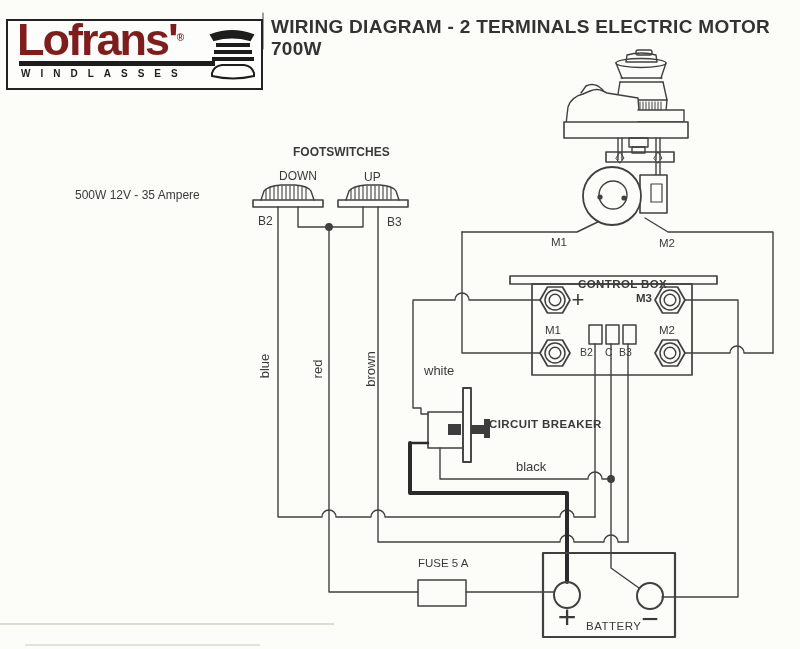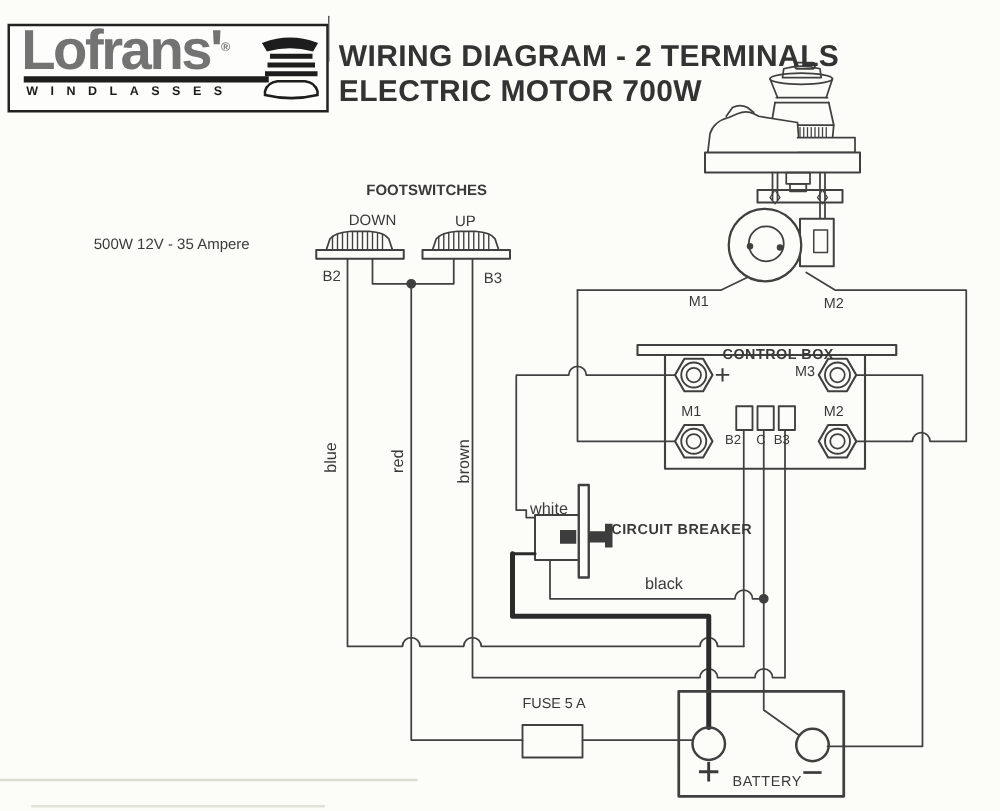--- a/index.html
+++ b/index.html
@@ -14,32 +14,32 @@
   .t11{font-size:11.5px;}
   .t12{font-size:12px;}
   .t13{font-size:13px;}
   .bold{font-weight:bold;}
   .vlabel{
     position:absolute;z-index:2;font-size:13px;
     display:flex;align-items:center;justify-content:center;
     transform:rotate(-90deg);white-space:nowrap;
   }
   .title{
-    position:absolute;left:271px;top:32px;z-index:2;
-    font-size:24px;font-weight:bold;letter-spacing:.3px;color:#333;
+    position:absolute;left:271px;top:16px;z-index:2;
+    font-size:19px;font-weight:bold;letter-spacing:.3px;color:#333;
   }
   .spec{position:absolute;left:75px;top:188px;font-size:12px;z-index:2;}
   
   .logo{
     position:absolute;left:6px;top:19px;width:253px;height:67px;
     border:2.5px solid #222;background:#fdfdfb;z-index:2;
   }
   .logo .brand{
     position:absolute;left:9px;top:-7px;font-size:45px;font-weight:bold;
-    letter-spacing:-2px;color:#737373;
+    letter-spacing:-2px;color:#7f1d1d;
   }
   .logo .reg{font-size:10px;font-weight:bold;vertical-align:14px;letter-spacing:0;}
   .logo .bar{position:absolute;left:11px;top:40px;width:196px;height:5px;background:#1d1d1d;}
   .logo .sub{
     position:absolute;left:13px;top:47px;font-size:10px;font-weight:bold;
     letter-spacing:10px;color:#1d1d1d;
   }
   .logo svg{position:absolute;right:3px;top:4px;}
   .bigsign{position:absolute;z-index:2;font-weight:400;text-align:center;color:#3a3a3a;}
   .artifact{position:absolute;z-index:0;}
@@ -237,32 +237,32 @@
 <div class="lbl t12" style="left:279px;top:170px;">DOWN</div>
 <div class="lbl t12" style="left:364px;top:171px;">UP</div>
 <div class="lbl t12" style="left:258px;top:215px;">B2</div>
 <div class="lbl t12" style="left:387px;top:216px;">B3</div>
 
 <div class="lbl t11" style="left:551px;top:236px;">M1</div>
 <div class="lbl t11" style="left:659px;top:237px;">M2</div>
 
 <div class="lbl t11 bold" style="left:578px;top:262px;letter-spacing:.4px;margin-top:16px;">CONTROL BOX</div>
 <div class="bigsign" style="left:568px;top:289px;width:20px;font-size:22px;line-height:22px;">+</div>
-<div class="lbl t11" style="left:636px;top:292px;">M3</div>
+<div class="lbl t11" style="left:636px;top:292px;font-weight:bold;">M3</div>
 <div class="lbl t11" style="left:545px;top:324px;">M1</div>
 <div class="lbl t11" style="left:659px;top:324px;">M2</div>
 <div class="lbl" style="left:580px;top:347px;font-size:10.5px;">B2</div>
 <div class="lbl" style="left:605px;top:347px;font-size:10.5px;">C</div>
 <div class="lbl" style="left:619px;top:347px;font-size:10.5px;">B3</div>
 
 <div class="vlabel" style="left:251px;top:359px;width:26px;height:14px;">blue</div>
 <div class="vlabel" style="left:306px;top:362px;width:22px;height:14px;">red</div>
 <div class="vlabel" style="left:351px;top:362px;width:38px;height:14px;">brown</div>
 
-<div class="lbl t13" style="left:424px;top:400px;">white</div>
+<div class="lbl t13" style="left:424px;top:364px;">white</div>
 <div class="lbl t11 bold" style="left:489px;top:418px;letter-spacing:.4px;">CIRCUIT BREAKER</div>
 <div class="lbl t13" style="left:516px;top:460px;">black</div>
 
 <div class="lbl t11" style="left:418px;top:557px;">FUSE 5 A</div>
 
 <div class="bigsign" style="left:553px;top:600px;width:28px;font-size:32px;line-height:34px;">+</div>
 <div class="bigsign" style="left:636px;top:602px;width:28px;font-size:30px;line-height:34px;">−</div>
 <div class="lbl t11" style="left:586px;top:620px;letter-spacing:.5px;text-align:center;">BATTERY</div>
 
 </body></html>

